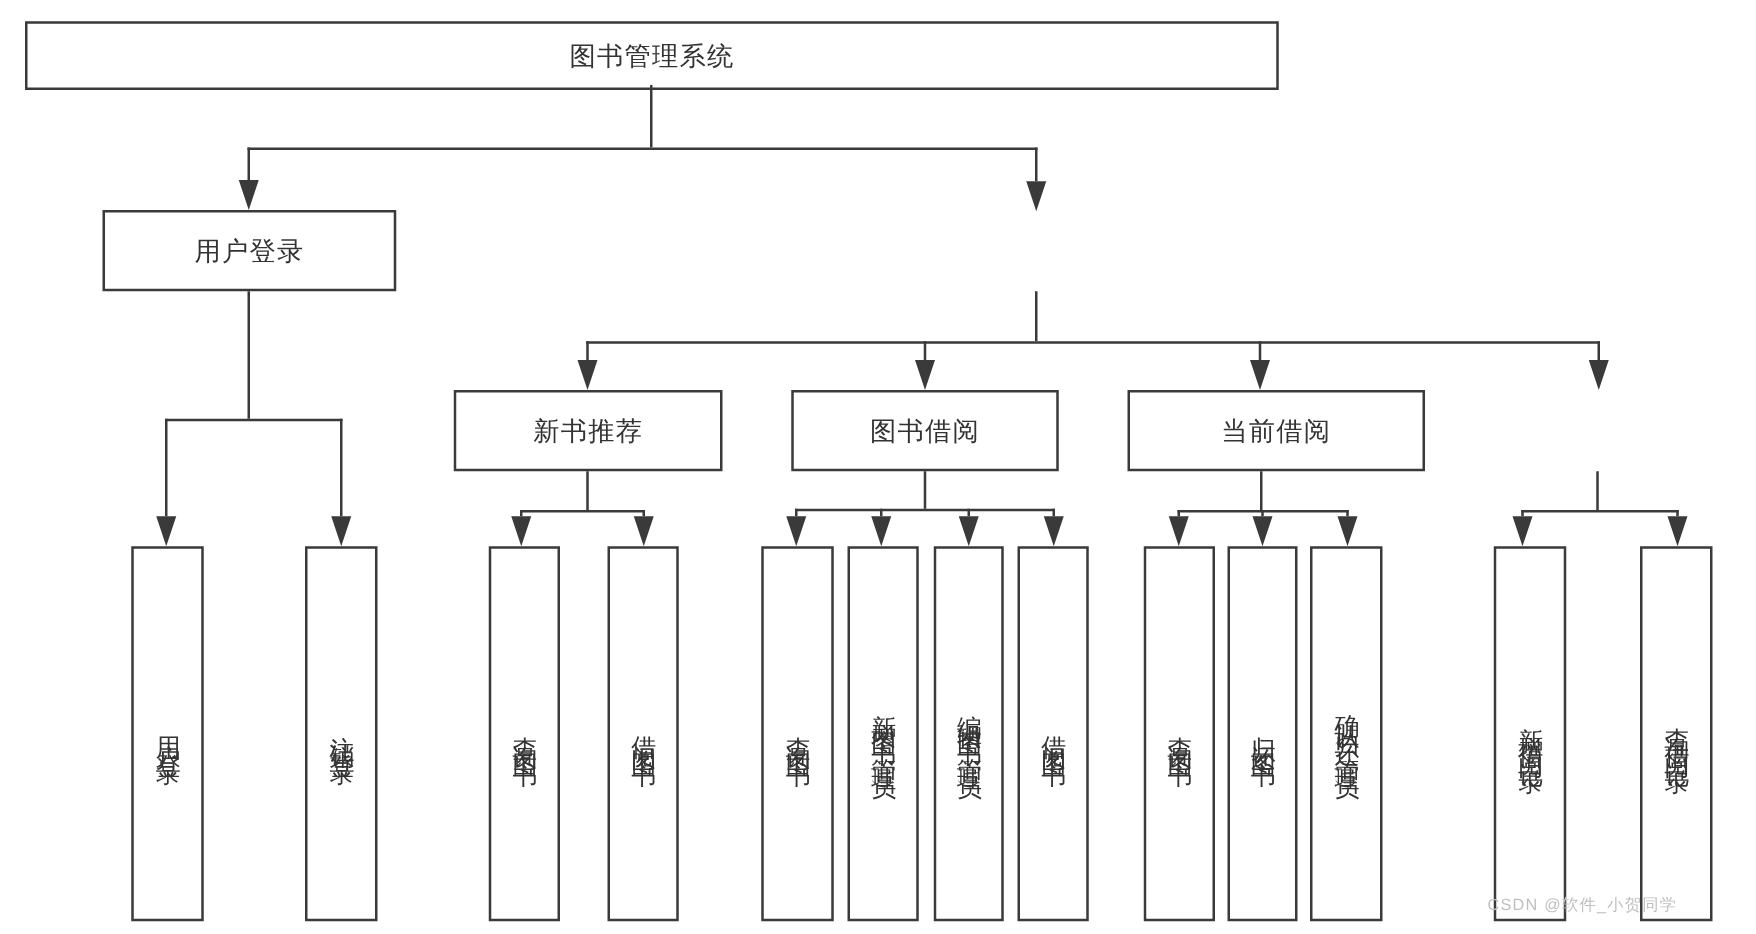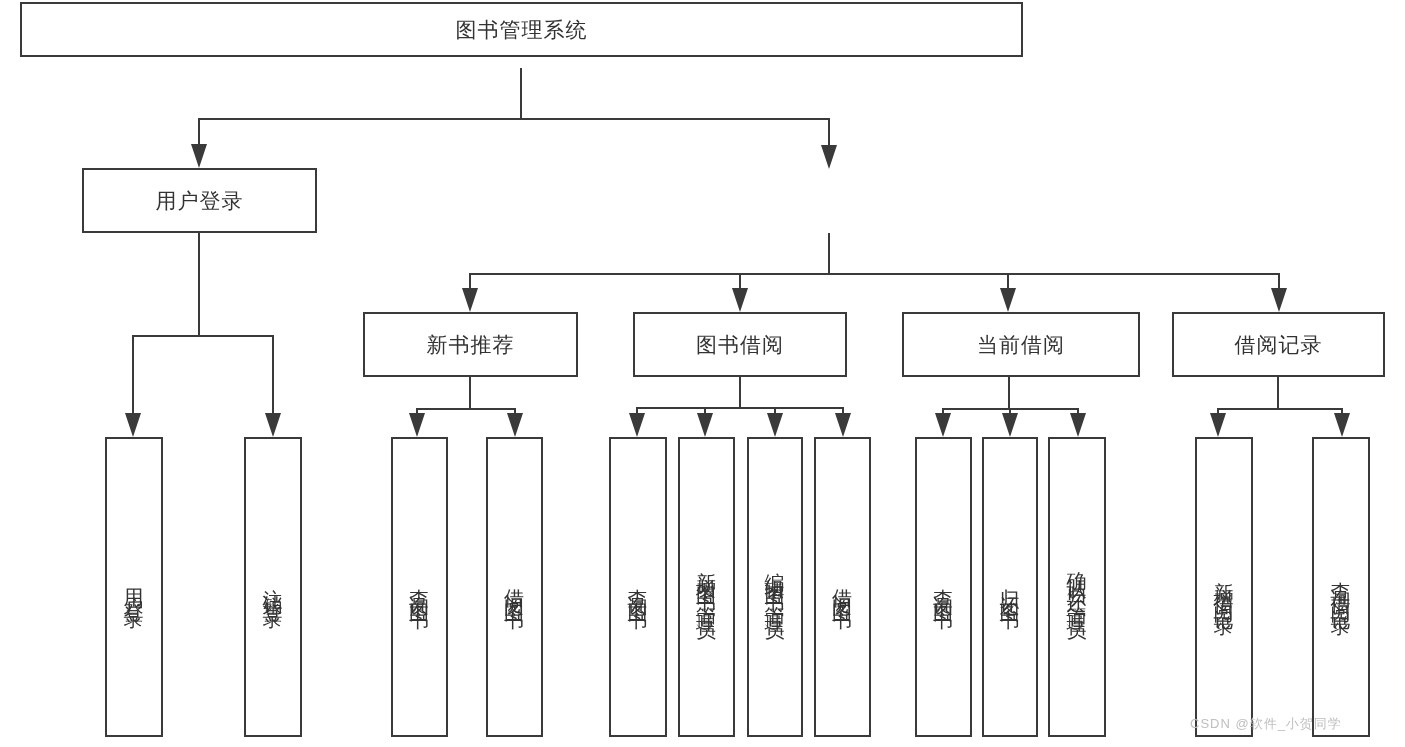--- a/index.html
+++ b/index.html
@@ -23,21 +23,21 @@
     border-left:8px solid transparent; border-right:8px solid transparent;
     border-top:24px solid var(--line);
   }
   .watermark { position:absolute; color:var(--wm); font-size:13px; letter-spacing:1px; white-space:nowrap; }
 </style>
 </head>
 <body>
 
 <div class="canvas">
 
-  <div class="box" style="left:20px; top:2px; width:1003px; height:55px;">图书管理系统</div>
+  <div class="box" style="left:20px; top:17px; width:1003px; height:55px;">图书管理系统</div>
 
   <div class="line" style="left:520px; top:68px;  width:2px;   height:50px;"></div>
   <div class="line" style="left:198px; top:118px; width:632px; height:2px;"></div>
   <div class="line" style="left:198px; top:118px; width:2px;   height:26px;"></div>
   <div class="arrow" style="left:191px; top:144px;"></div>
   <div class="line" style="left:828px; top:118px; width:2px;   height:27px;"></div>
   <div class="arrow" style="left:821px; top:145px;"></div>
 
   <div class="box" style="left:82px; top:168px; width:235px; height:65px;">用户登录</div>
 
@@ -55,21 +55,20 @@
   <div class="line" style="left:739px;  top:273px; width:2px;   height:15px;"></div>
   <div class="arrow" style="left:732px;  top:288px;"></div>
   <div class="line" style="left:1007px; top:273px; width:2px;   height:15px;"></div>
   <div class="arrow" style="left:1000px; top:288px;"></div>
   <div class="line" style="left:1278px; top:273px; width:2px;   height:15px;"></div>
   <div class="arrow" style="left:1271px; top:288px;"></div>
 
   <div class="box" style="left:633px;  top:312px; width:214px; height:65px;">图书借阅</div>
   <div class="box" style="left:363px;  top:312px; width:215px; height:65px;">新书推荐</div>
   <div class="box" style="left:902px;  top:312px; width:238px; height:65px;">当前借阅</div>
-  <div class="box" style="left:1172px; top:312px; width:213px; height:65px;">借阅记录</div>
 
   <div class="line" style="left:469px; top:377px; width:2px;   height:31px;"></div>
   <div class="line" style="left:416px; top:408px; width:100px; height:2px;"></div>
   <div class="line" style="left:416px; top:408px; width:2px;   height:5px;"></div>
   <div class="arrow" style="left:409px; top:413px;"></div>
   <div class="line" style="left:514px; top:408px; width:2px;   height:5px;"></div>
   <div class="arrow" style="left:507px; top:413px;"></div>
 
   <div class="line" style="left:739px; top:377px; width:2px;   height:30px;"></div>
   <div class="line" style="left:636px; top:407px; width:208px; height:2px;"></div>

